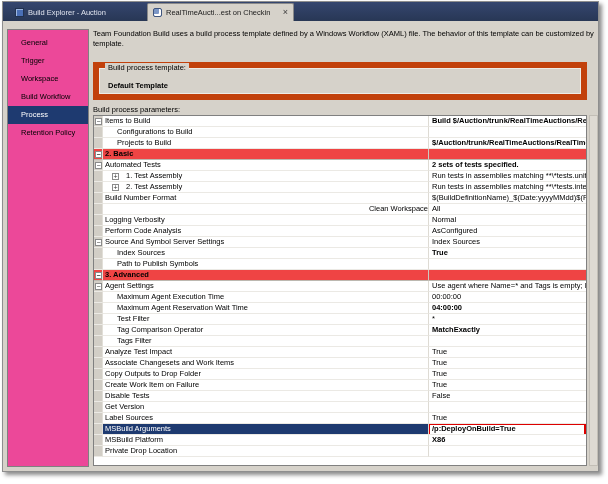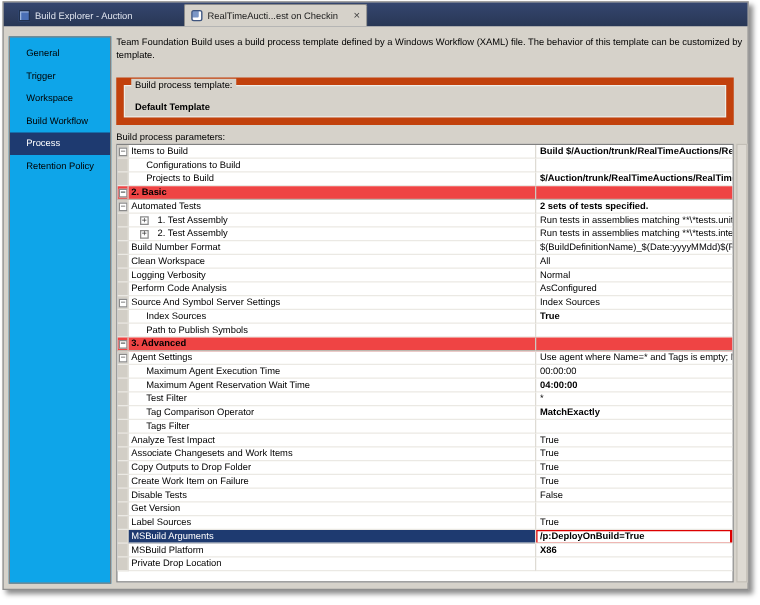--- a/index.html
+++ b/index.html
@@ -17,21 +17,21 @@
   .tab-active { left:144px; top:1px; height:18px; width:147px; background:#d6d2ca;
                 color:#1b1b1b; border:1px solid #8a8a8a; border-bottom:none;
                 border-radius:2px 2px 0 0; }
   .tabicon { display:inline-block; width:9px; height:9px; margin-right:4px; flex:none; }
   .icon-bex { background:#4a6fb5; border:1px solid #21314f; box-shadow:inset 1px 1px 0 #9db6df; }
   .icon-bdef { background:#7c97c6; border:1px solid #3f557e; border-radius:2px;
                box-shadow:inset -2px -2px 0 #ffffff; }
   .tab-close { margin-left:auto; font-size:9px; line-height:9px; color:#3c3c3c; padding-left:8px; }
   
   .sidebar { position:absolute; left:4px; top:27px; width:82px; height:438px;
-             background:#0ea5e9; border:1px solid #808080; padding-top:4px; }
+             background:#ec4899; border:1px solid #808080; padding-top:4px; }
   .side-item { height:18px; line-height:18px; font-size:7.5px; color:#000;
                padding-left:13px; white-space:nowrap; cursor:default; }
   .side-item.sel { background:#1e3a70; color:#ffffff; }
   
   .desc { position:absolute; left:90px; top:27px; width:502px; height:22px;
           font-size:7.5px; line-height:10px; color:#000; }
   .desc div { white-space:nowrap; overflow:hidden; }
   
   .groupbox { position:absolute; left:90px; top:60px; width:494px; height:38px;
               border:6px solid #c2410c; box-shadow:inset 0 0 0 1px #eeece7; }
@@ -152,21 +152,21 @@
   </div>
 
   <div class="row">
     <div class="cell gutter"></div>
     <div class="cell name" style="padding-left: 2px;"><span class="txt">Build Number Format</span></div>
     <div class="cell value"><span class="vtxt">$(BuildDefinitionName)_$(Date:yyyyMMdd)$(Rev:.r)</span></div>
   </div>
 
   <div class="row">
     <div class="cell gutter"></div>
-    <div class="cell name" style="padding-left: 2px;"><span class="txt">Clean Workspace</span></div>
+    <div class="cell name" style="padding-left: 2px; text-align: right;"><span class="txt">Clean Workspace</span></div>
     <div class="cell value"><span class="vtxt">All</span></div>
   </div>
 
   <div class="row">
     <div class="cell gutter"></div>
     <div class="cell name" style="padding-left: 2px;"><span class="txt">Logging Verbosity</span></div>
     <div class="cell value"><span class="vtxt">Normal</span></div>
   </div>
 
   <div class="row">

